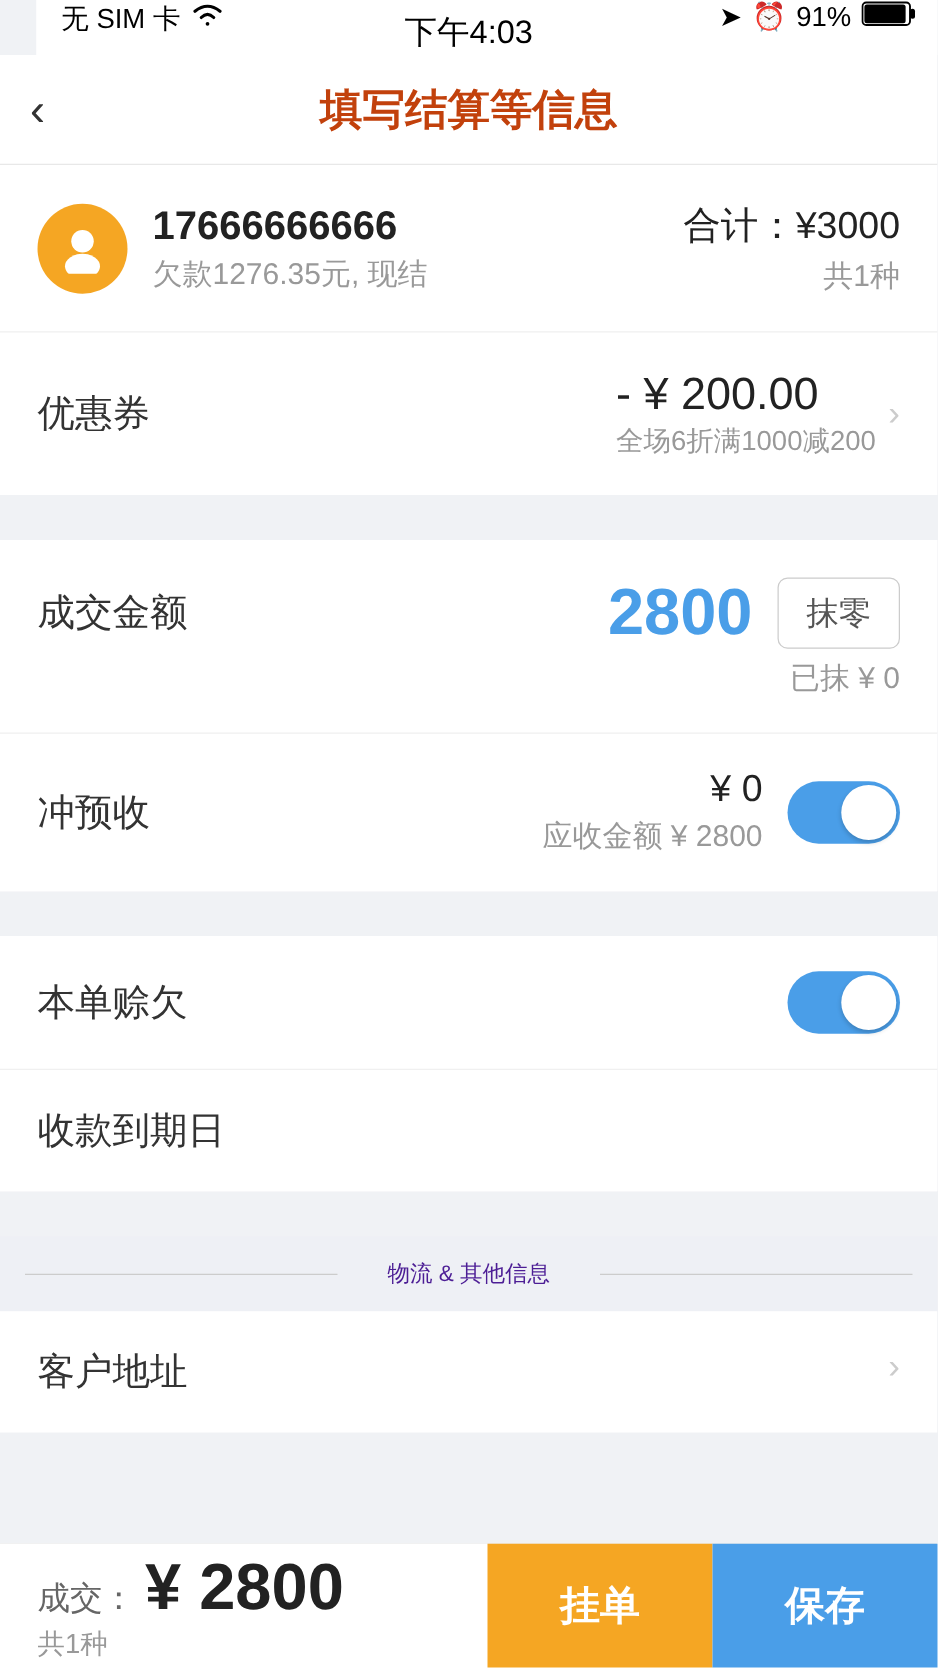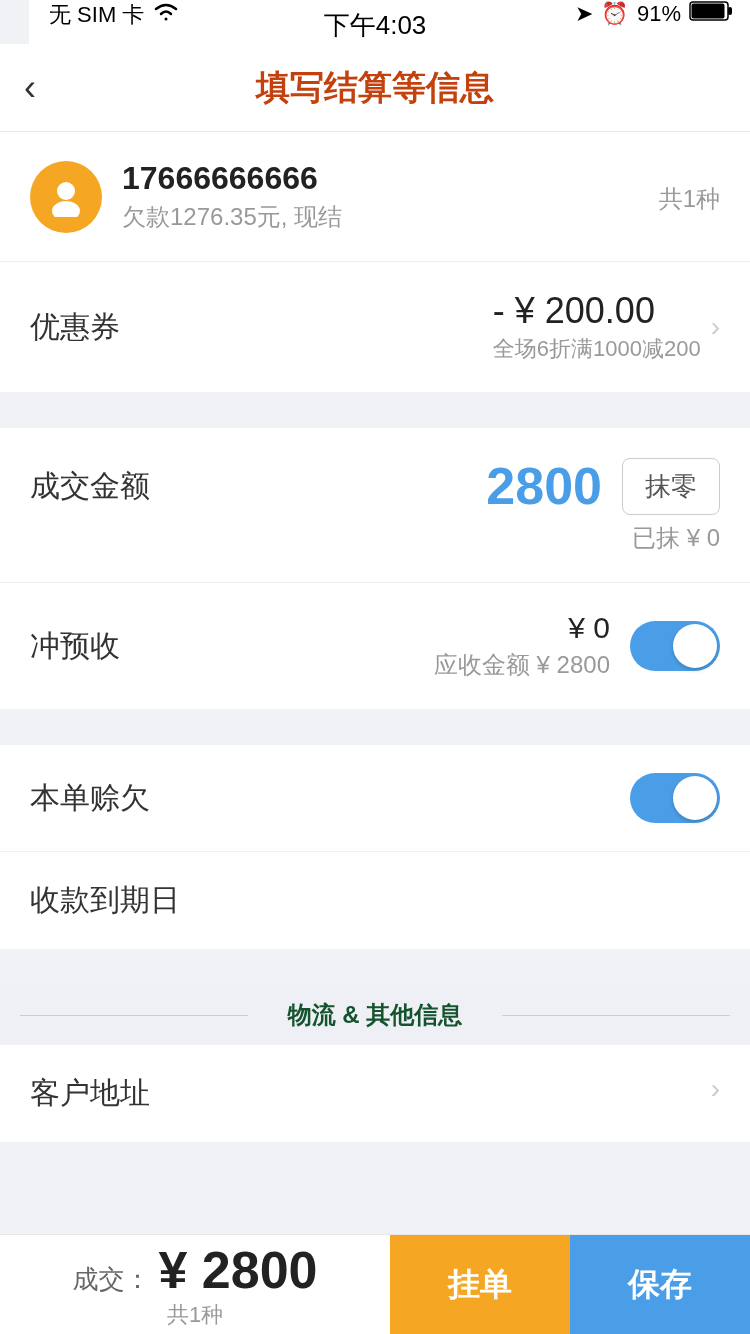--- a/index.html
+++ b/index.html
@@ -306,24 +306,23 @@
       justify-content: center;
       gap: 20px;
     }
     .section-label-line {
       flex: 1;
       height: 1px;
       background: #ccc;
       margin: 0 20px;
     }
     .section-label-text {
-      font-size: 24px;
-      color: #14532d;
+      font-size: 18px;
+      color: #4c1d95;
       white-space: nowrap;
-      font-weight: bold;
     }
 
     
     .address-section {
       background: #fff;
       padding: 28px 30px;
     }
     .address-row {
       display: flex;
       align-items: flex-start;
@@ -366,21 +365,20 @@
       background: #fff;
       border-top: 1px solid #e8e8e8;
     }
     .footer-summary {
       flex: 1;
       display: flex;
       flex-direction: column;
       justify-content: center;
       padding: 0 30px;
       background: #fff;
-      align-items: center;
     }
     .footer-summary-top {
       display: flex;
       align-items: baseline;
       gap: 8px;
     }
     .footer-summary-label {
       font-size: 26px;
       color: #666;
     }
@@ -453,20 +451,21 @@
           <circle cx="20" cy="14" r="9" fill="#fff"></circle>
           <ellipse cx="20" cy="34" rx="14" ry="10" fill="#fff"></ellipse>
         </svg>
       </div>
       <div class="customer-info">
         <div class="customer-phone">17666666666</div>
         <div class="customer-sub">欠款1276.35元, 现结</div>
       </div>
     </div>
     <div class="customer-right">
+      <div class="total-amount">合计：¥3000</div>
       <div class="total-count">共1种</div>
     </div>
   </div>
 
   <div class="coupon-row">
     <div class="coupon-label">优惠券</div>
     <div class="coupon-right">
       <div>
         <div class="coupon-discount">- ¥ 200.00</div>
         <div class="coupon-desc">全场6折满1000减200</div>

